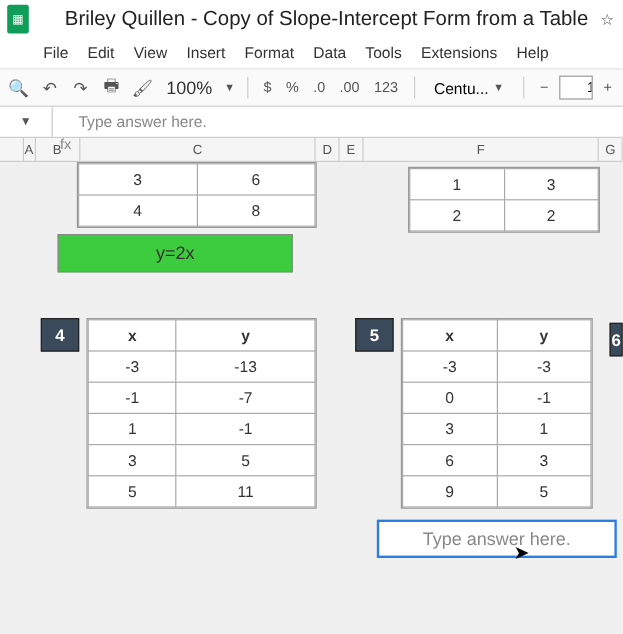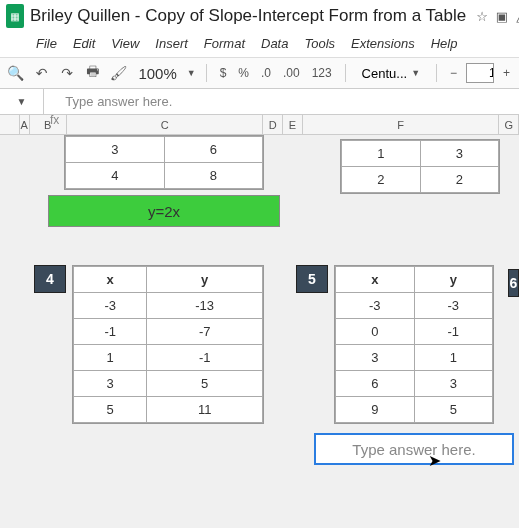--- a/index.html
+++ b/index.html
@@ -1,23 +1,23 @@
 <!DOCTYPE html>
 <html><head>
 <meta charset="utf-8">
 <style>
 * { box-sizing: border-box; margin: 0; padding: 0; }
 body { font-family: Arial, sans-serif; font-size: 13px; background: #fff; width: 519px; height: 528px; overflow: hidden; position: relative; }
 .header { background: #fff; border-bottom: 1px solid #ddd; }
 .title-row { display: flex; align-items: center; padding: 4px 6px; gap: 6px; }
 .sheets-icon { width: 18px; height: 24px; background: #0f9d58; display: flex; align-items: center; justify-content: center; color: #fff; font-size: 10px; border-radius: 2px; flex-shrink: 0; }
-.doc-title { font-size: 17px; color: #222; white-space: nowrap; }
+.doc-title { font-size: 17px; color: #222; white-space: nowrap; margin-left: 24px; }
 .title-icons { display: flex; gap: 8px; margin-left: 4px; color: #555; }
 .menu-row { display: flex; gap: 4px; padding: 2px 6px 4px 30px; font-size: 13px; color: #333; }
-.menu-row span { padding: 2px 6px; cursor: pointer; font-style: italic; }
+.menu-row span { padding: 2px 6px; cursor: pointer; }
 .toolbar { display: flex; align-items: center; padding: 4px 6px; gap: 6px; border-bottom: 1px solid #ccc; background: #fafafa; }
 .tb-btn { width: 22px; height: 22px; display: flex; align-items: center; justify-content: center; color: #555; cursor: pointer; font-size: 14px; }
 .zoom { font-size: 15px; color: #333; padding: 0 4px; }
 .dropdown-arrow { font-size: 9px; color: #555; }
 .fmt { font-size: 12px; color: #555; padding: 0 3px; cursor: pointer; }
 .font-box { display: flex; align-items: center; gap: 4px; padding: 0 6px; }
 .size-input { width: 28px; height: 20px; border: 1px solid #999; text-align: center; font-size: 12px; padding-left: 22px; }
 .fx-row { display: flex; align-items: center; border-bottom: 1px solid #ccc; height: 26px; }
 .cell-ref { width: 44px; border-right: 1px solid #ccc; display: flex; align-items: center; justify-content: center; height: 100%; font-size: 10px; color: #555; }
 .fx-label { color: #888; font-size: 12px; padding: 0 6px; margin-top: 36px; }
@@ -120,21 +120,21 @@
             <td>3</td>
             <td>6</td>
           </tr>
       <tr>
             <td>4</td>
             <td>8</td>
           </tr>
     </tbody>
       </table>
   </div>
-  <div class="answer-bar" style="position:absolute; left:48px; top:60px; width:232px;">
+  <div class="answer-bar" style="position:absolute; left:48px; top:60px; width:196px;">
     <span>y=2x</span>
   </div>
 
   <div class="card" style="left:340px; top:4px; width:160px;">
     <table class="mini-table">
       <tbody>
           <tr>
             <td>1</td>
             <td>3</td>
           </tr>

